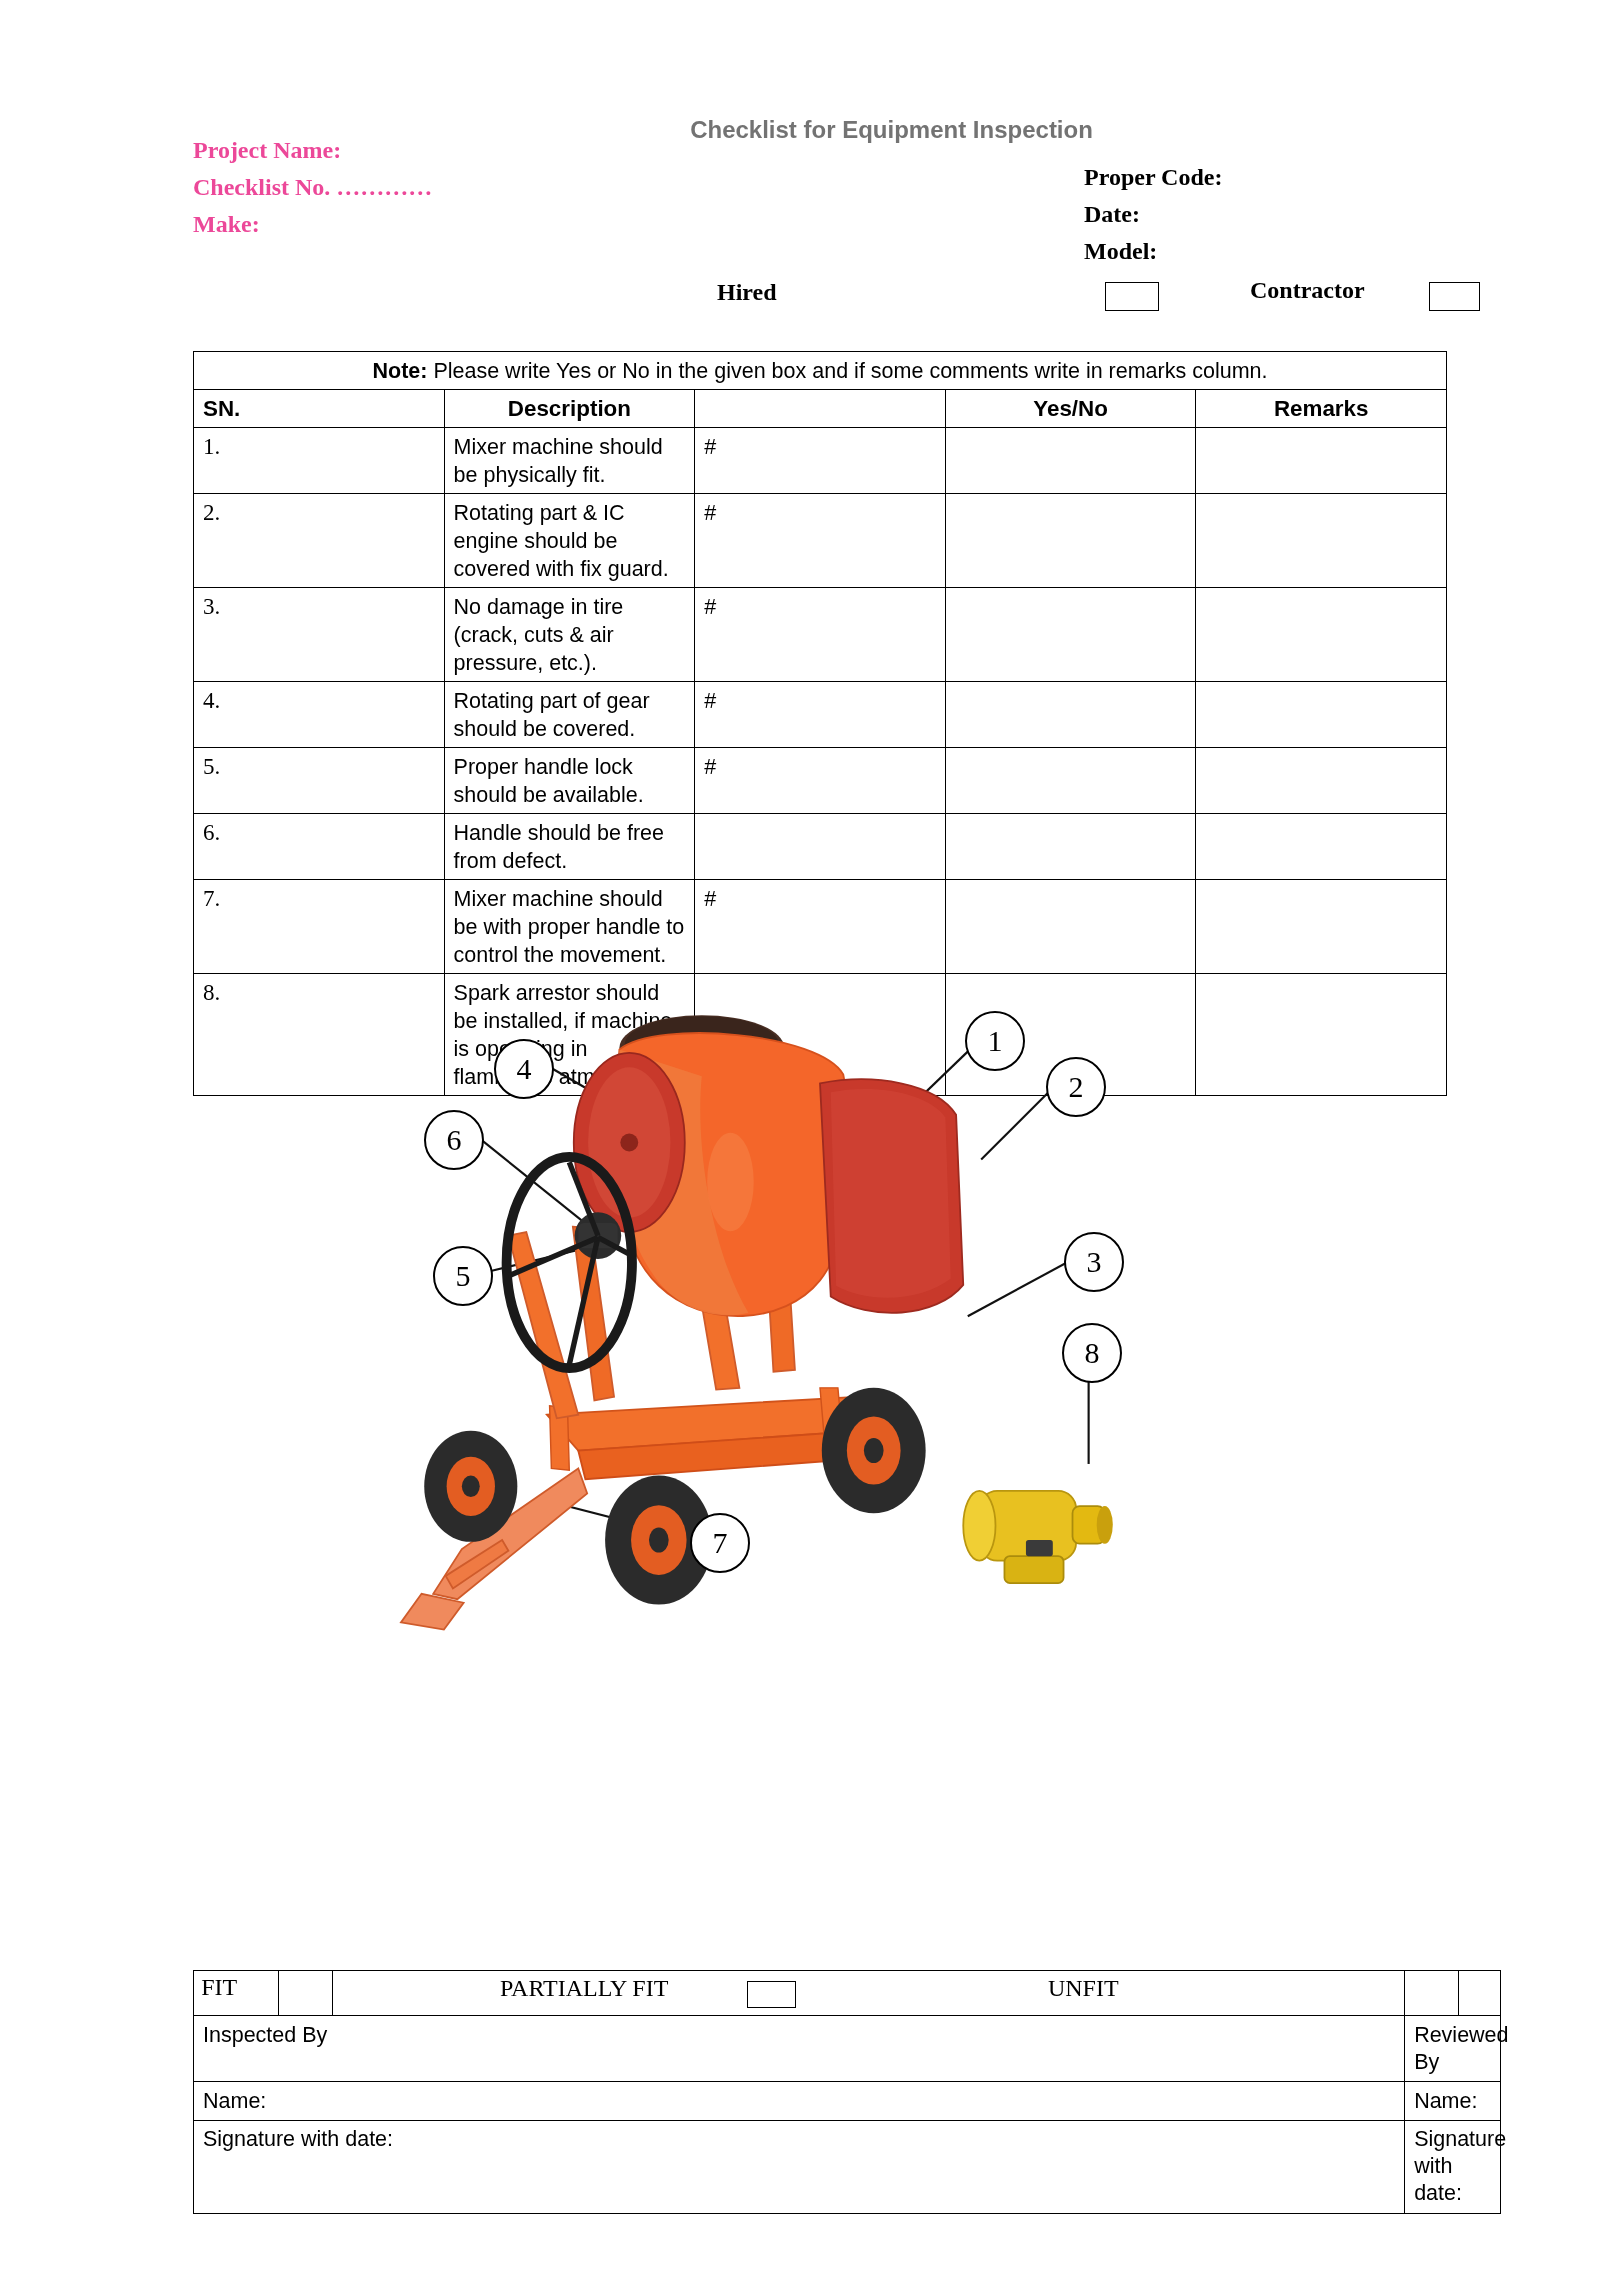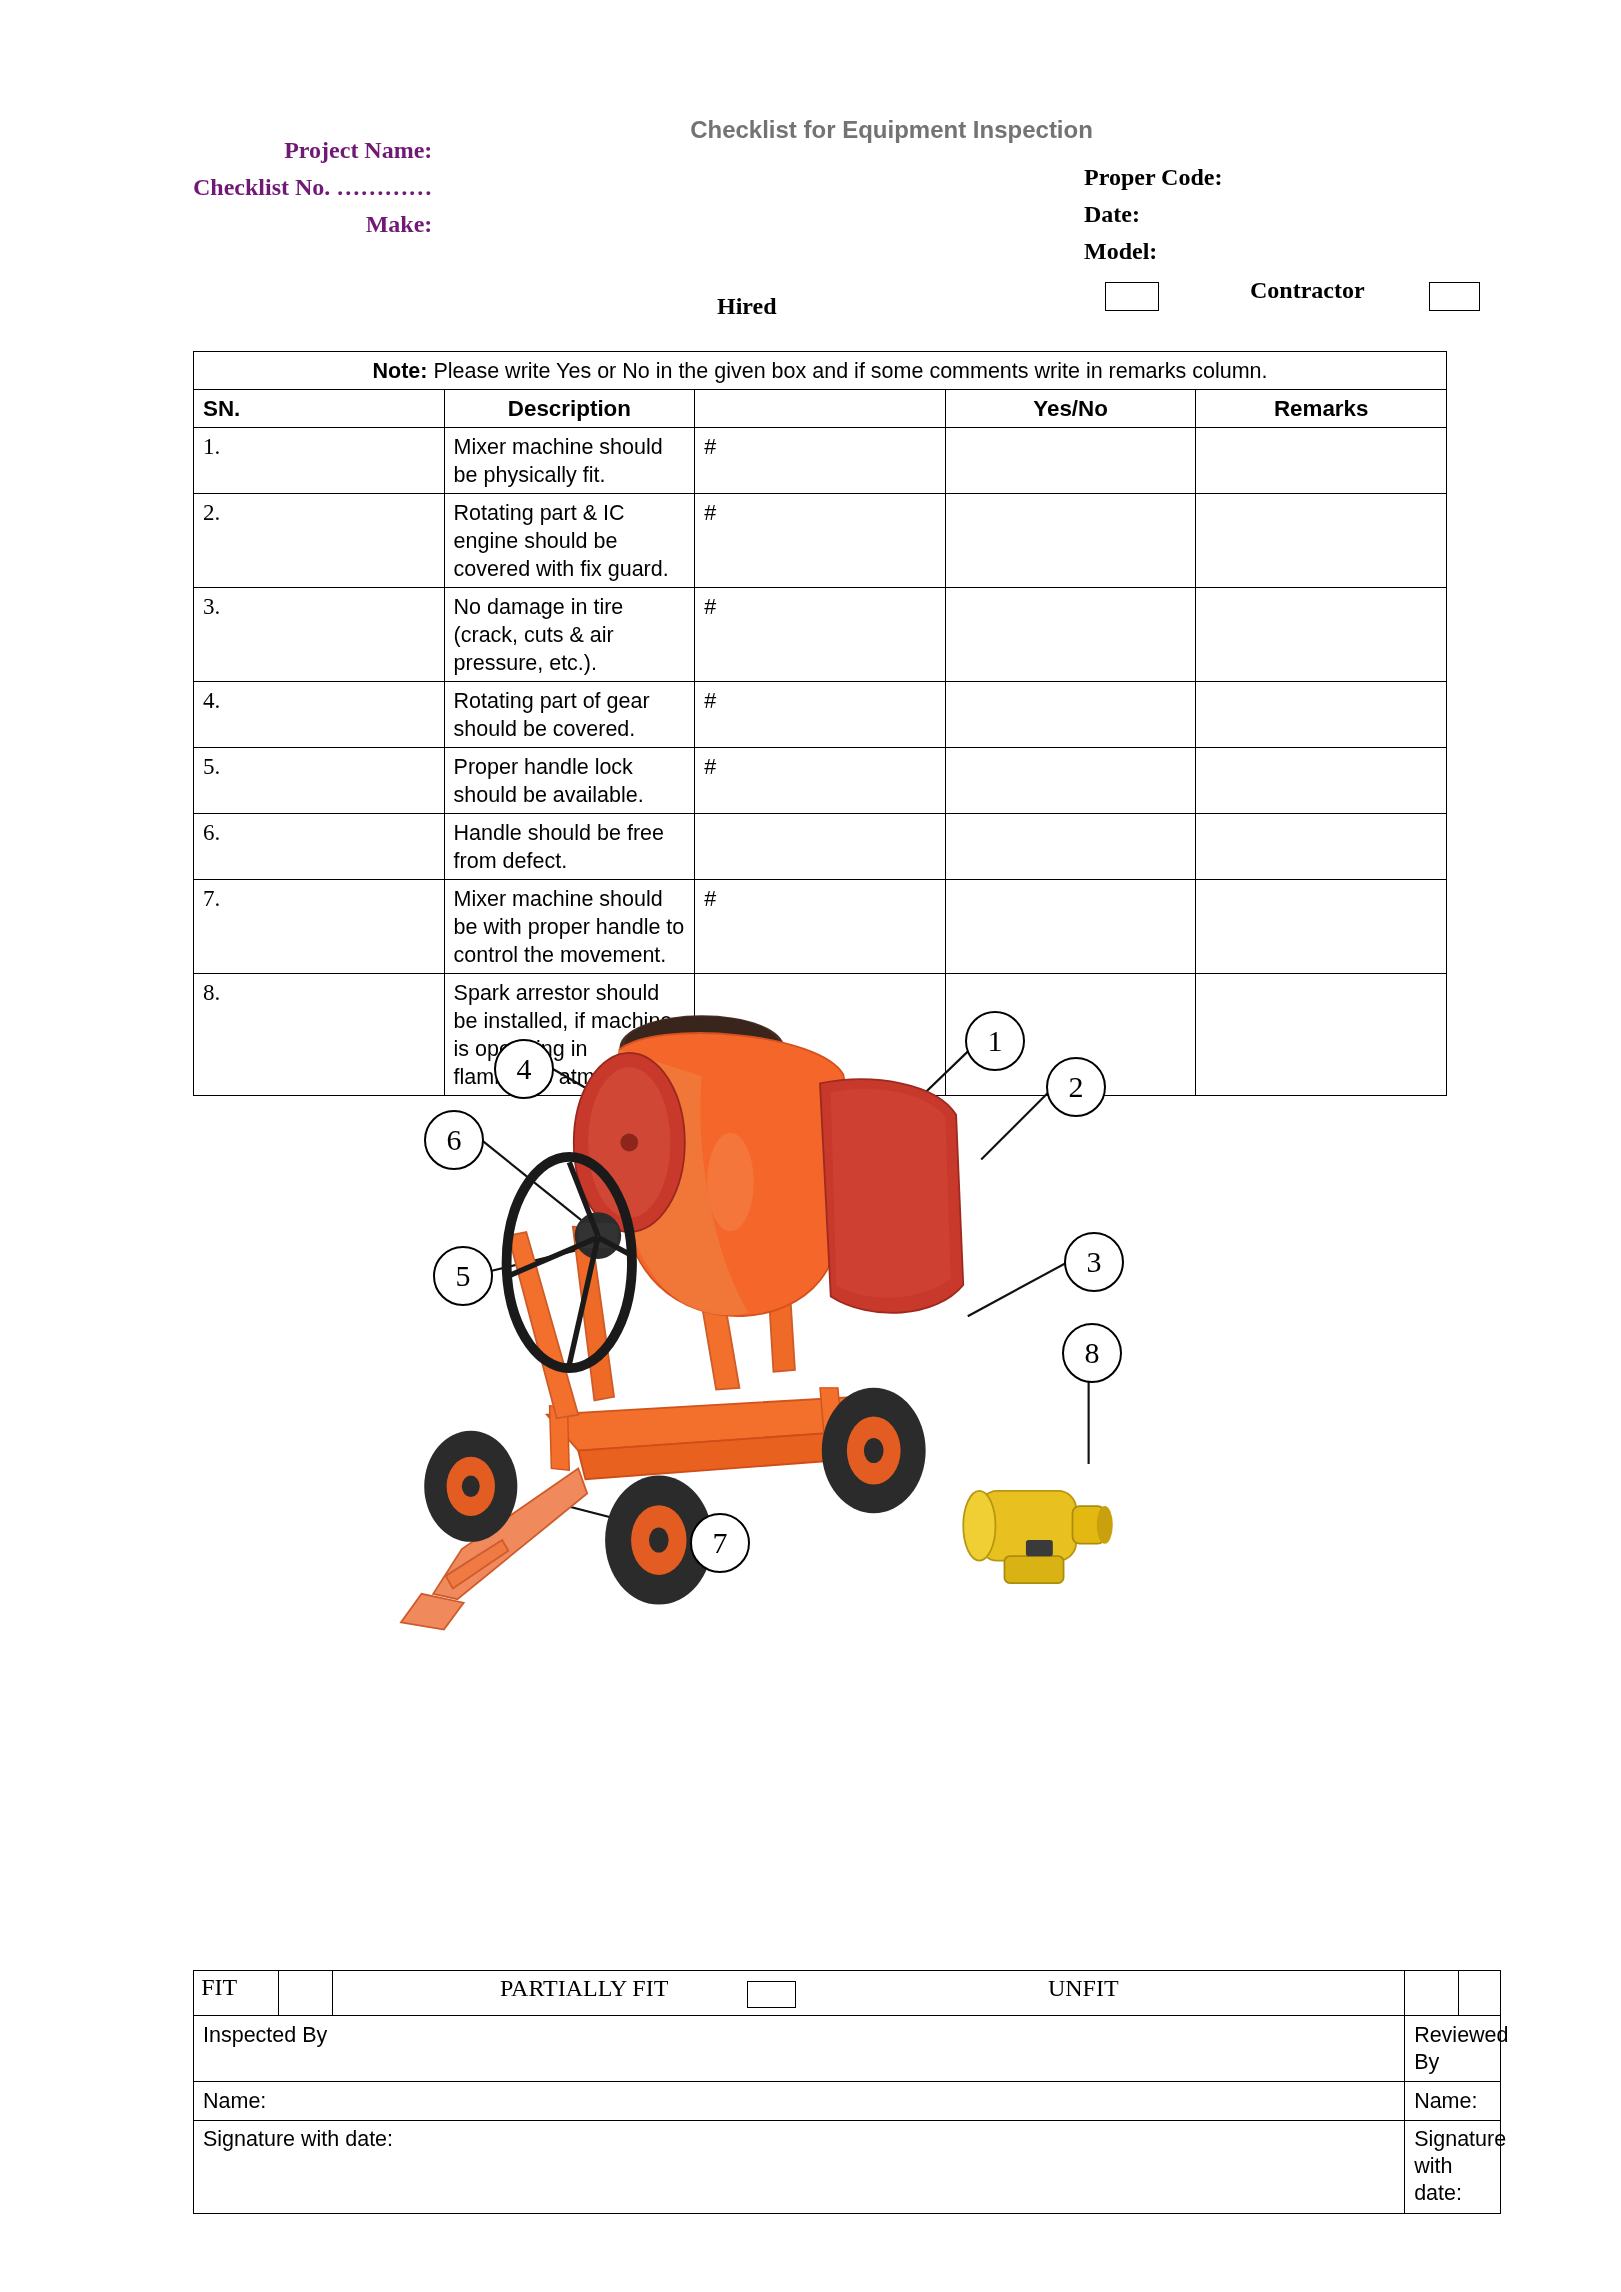--- a/index.html
+++ b/index.html
@@ -31,22 +31,21 @@
     height: 206px;
   }
   .hdr-left {
     position: absolute;
     left: 0;
     top: 16px;
     font-family: "Liberation Serif", serif;
     font-weight: bold;
     font-size: 24px;
     line-height: 37px;
-    color: #701a75;
-    text-align: right;
+    color: #ec4899;
   }
   .hdr-title {
     position: absolute;
     left: 358px;
     top: 0px;
     width: 681px;
     text-align: center;
     font-family: "Liberation Sans", sans-serif;
     font-weight: bold;
     font-size: 24px;
@@ -65,21 +64,21 @@
   .hired-row {
     position: absolute;
     left: 0;
     top: 161px;
     width: 1272px;
     height: 40px;
   }
   .hired-label {
     position: absolute;
     left: 524px;
-    top: 16px;
+    top: 2px;
     font-family: "Liberation Serif", serif;
     font-weight: bold;
     font-size: 24px;
   }
   .hired-box {
     position: absolute;
     left: 912px;
     top: 4.5px;
     width: 52px;
     height: 27px;

